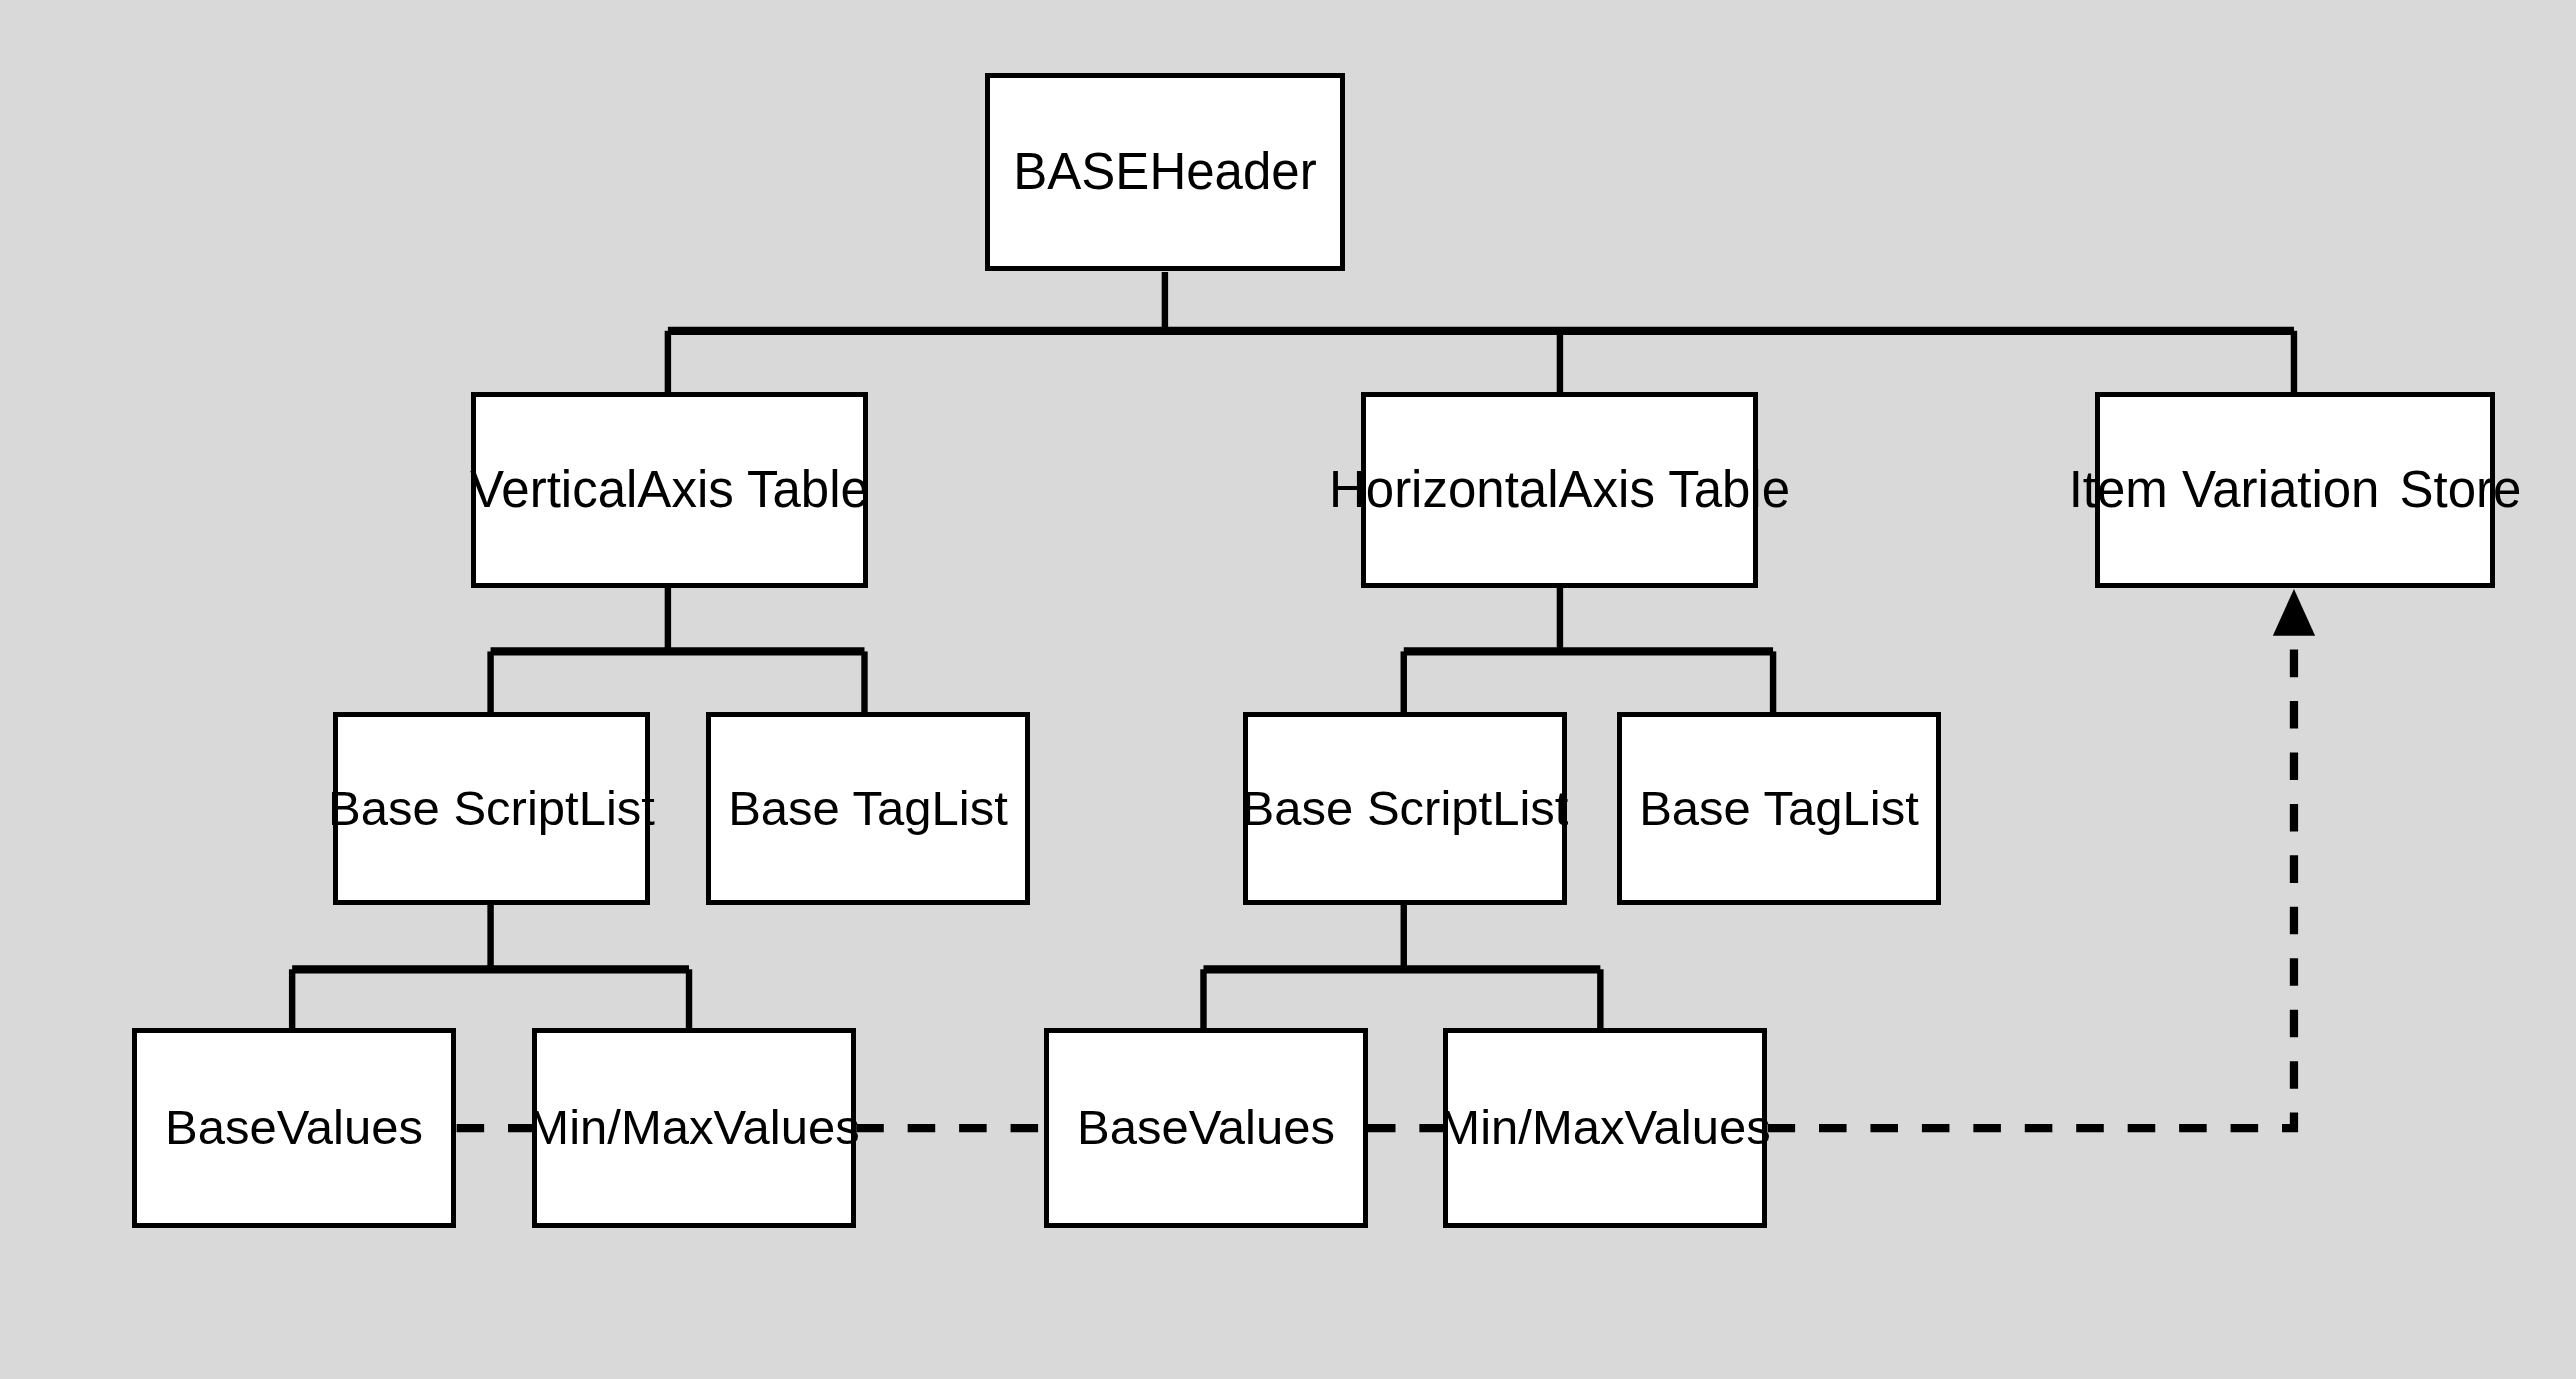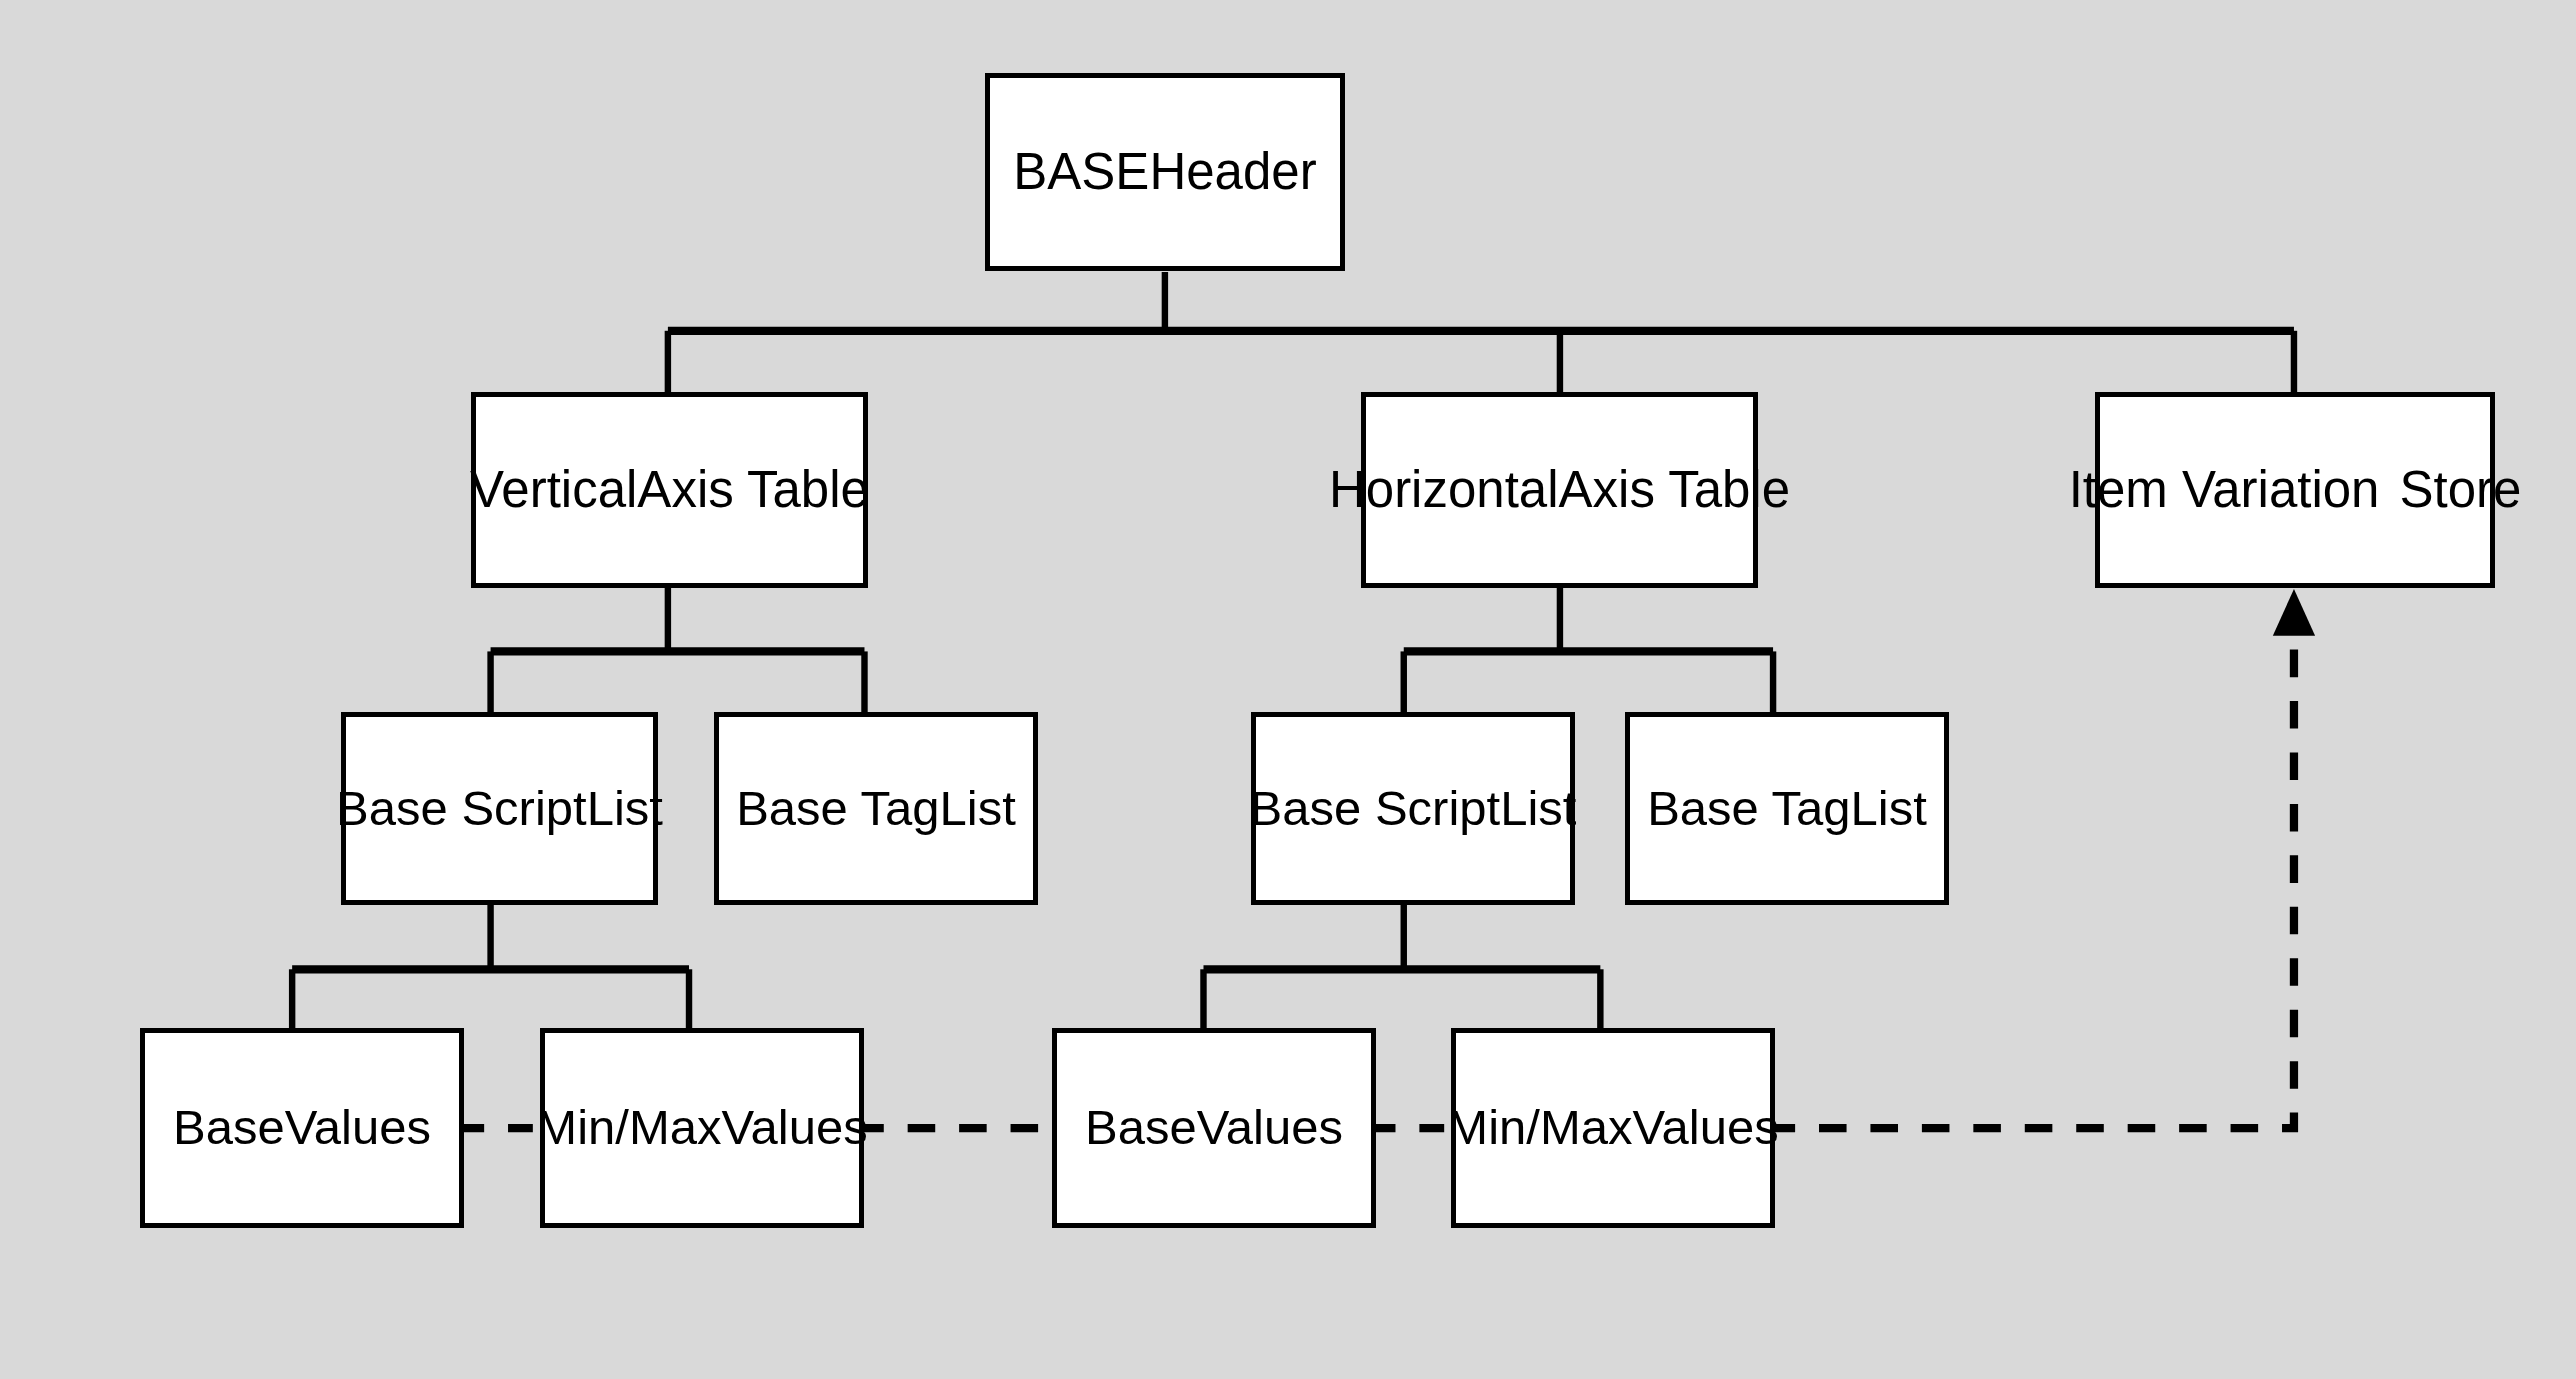--- a/index.html
+++ b/index.html
@@ -30,21 +30,21 @@
     display: flex;
     align-items: center;
     justify-content: center;
     color: #000000;
     text-align: center;
     line-height: 1.30;
     font-weight: 400;
   }
   .node .l1, .node .l2 { display: block; white-space: nowrap; }
   .f-lg { font-size: 51px; }
-  .f-md { font-size: 49px; margin-left: 8px; }
+  .f-md { font-size: 49px; }
 </style>
 </head>
 <body>
 
 <div id="stage">
 
   <svg class="edges" viewBox="0 0 2804 1502" xmlns="http://www.w3.org/2000/svg">
     <g stroke="#000000" fill="none" stroke-width="7">
 
       <path d="M 1268 296 L 1268 360"></path>

